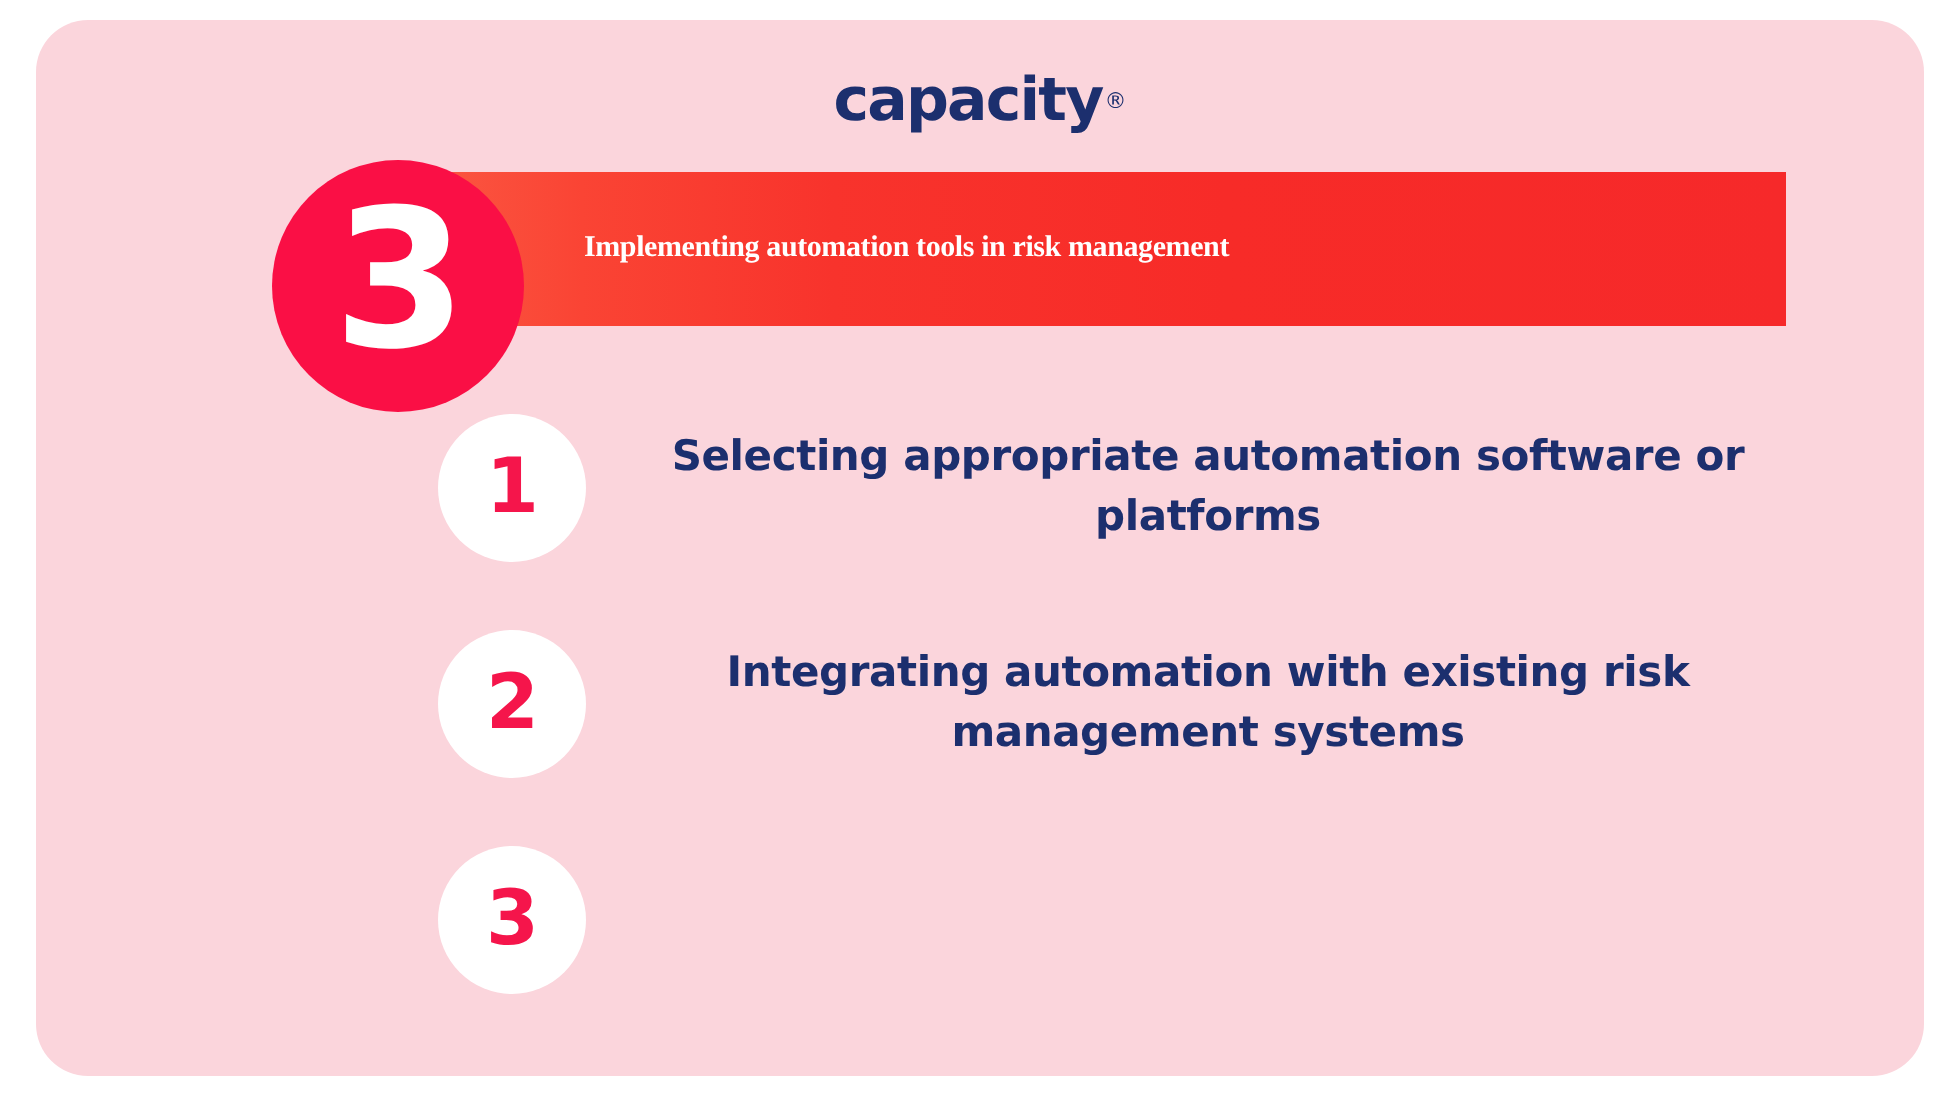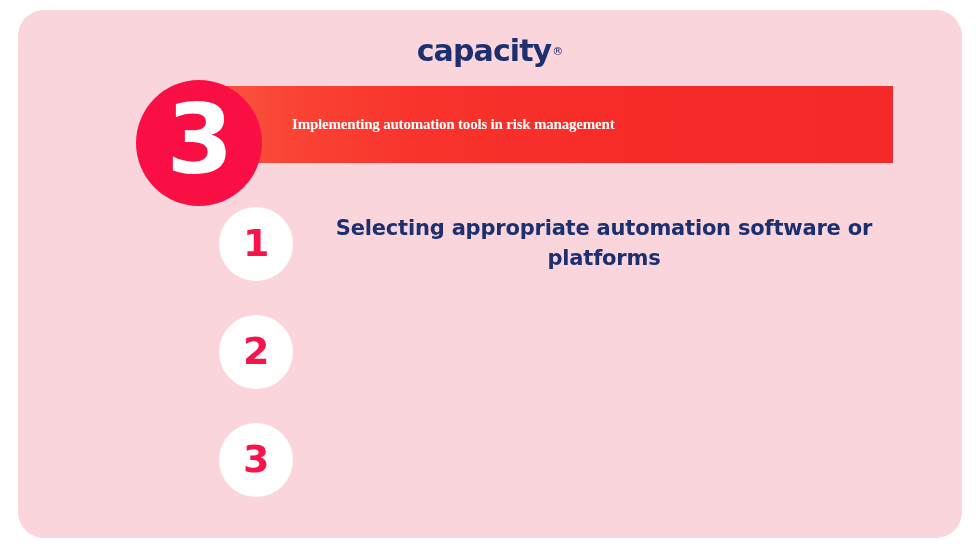--- a/index.html
+++ b/index.html
@@ -177,20 +177,21 @@
         <div class="step-circle">
           <span class="step-number">1</span>
         </div>
         <div class="step-text">Selecting appropriate automation software or platforms</div>
       </div>
 
       <div class="step-row">
         <div class="step-circle">
           <span class="step-number">2</span>
         </div>
+        <div class="step-text">Integrating automation with existing risk management systems</div>
       </div>
 
       <div class="step-row">
         <div class="step-circle">
           <span class="step-number">3</span>
         </div>
       </div>
 
     </div>
   </div>

